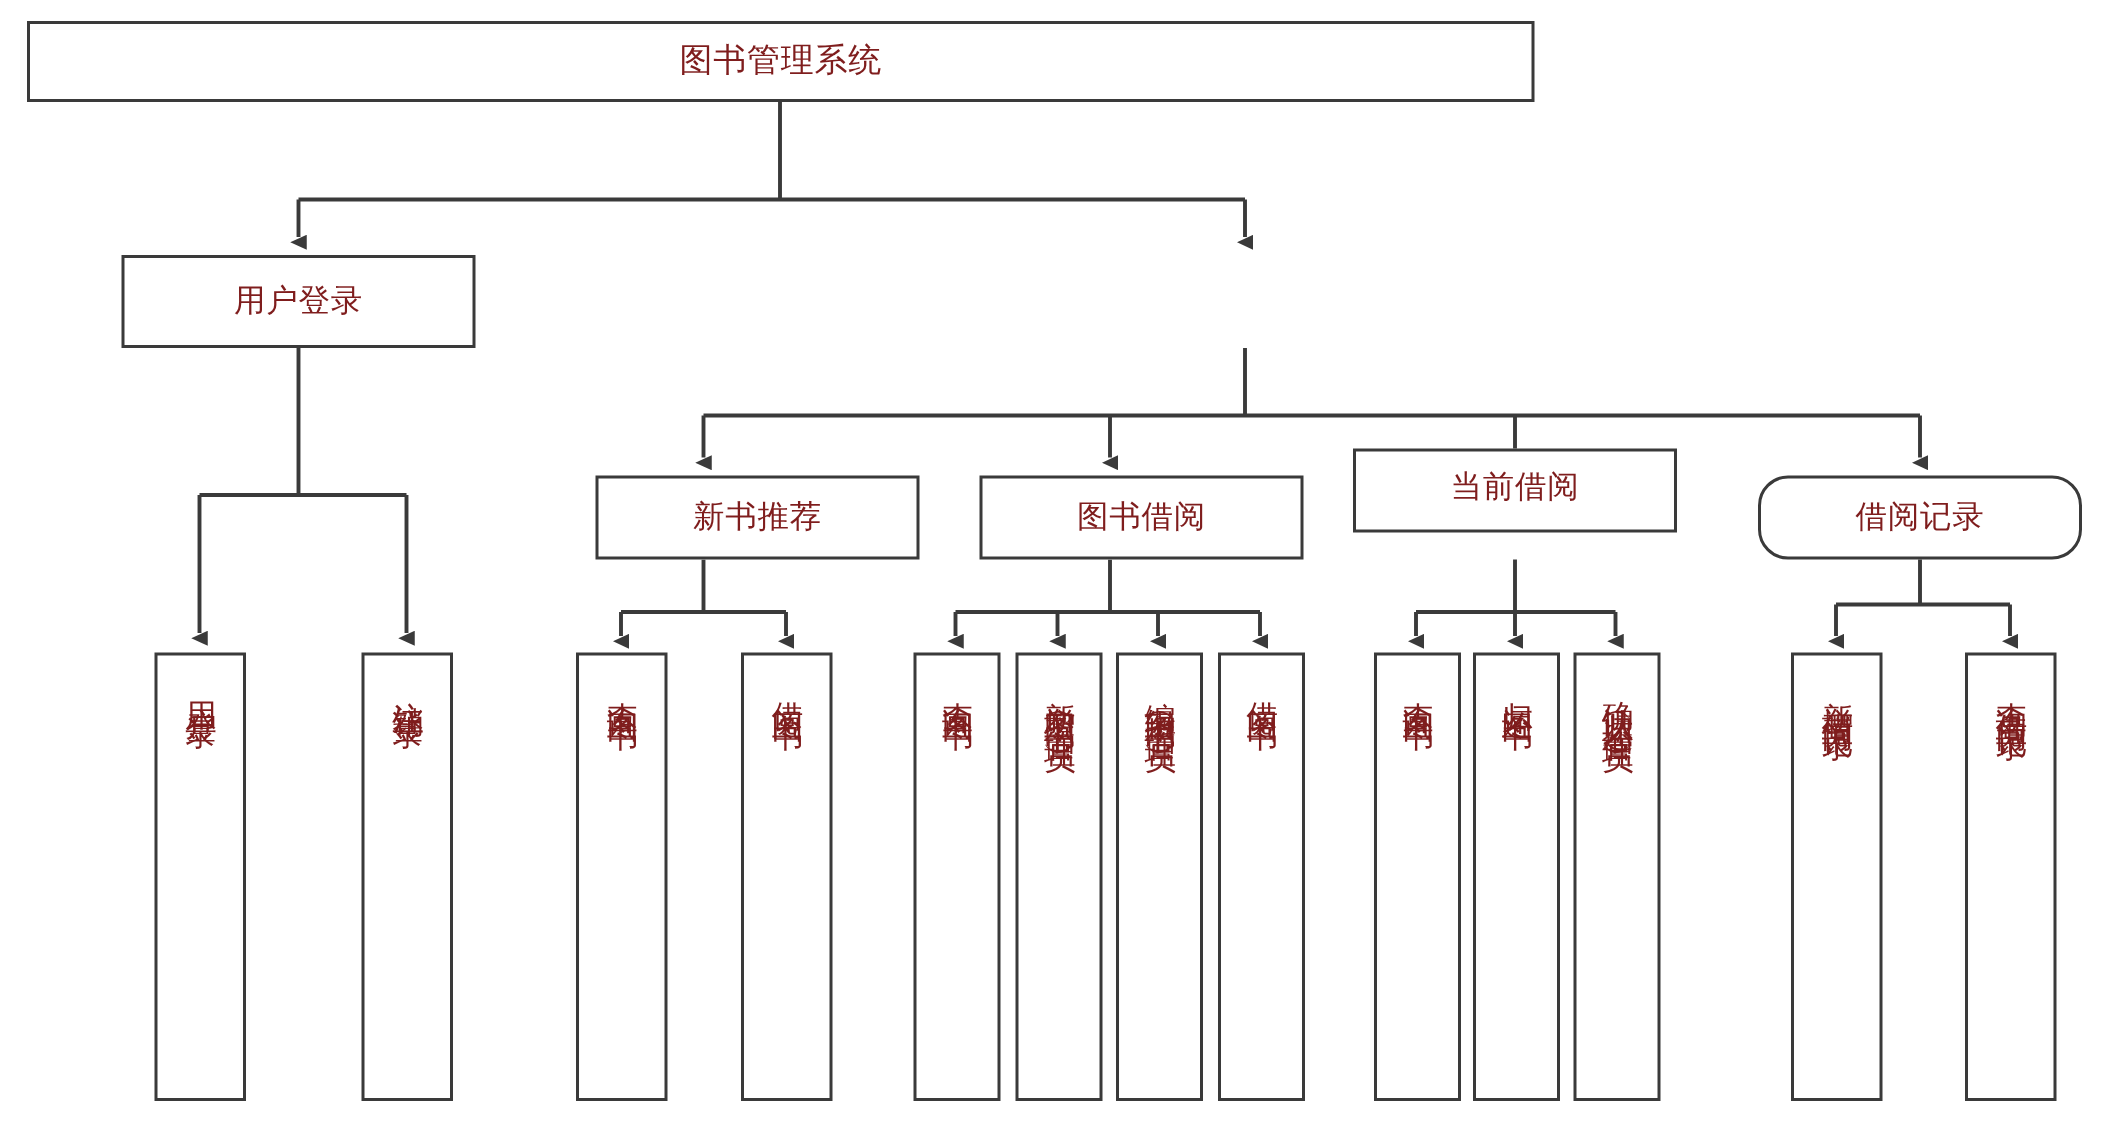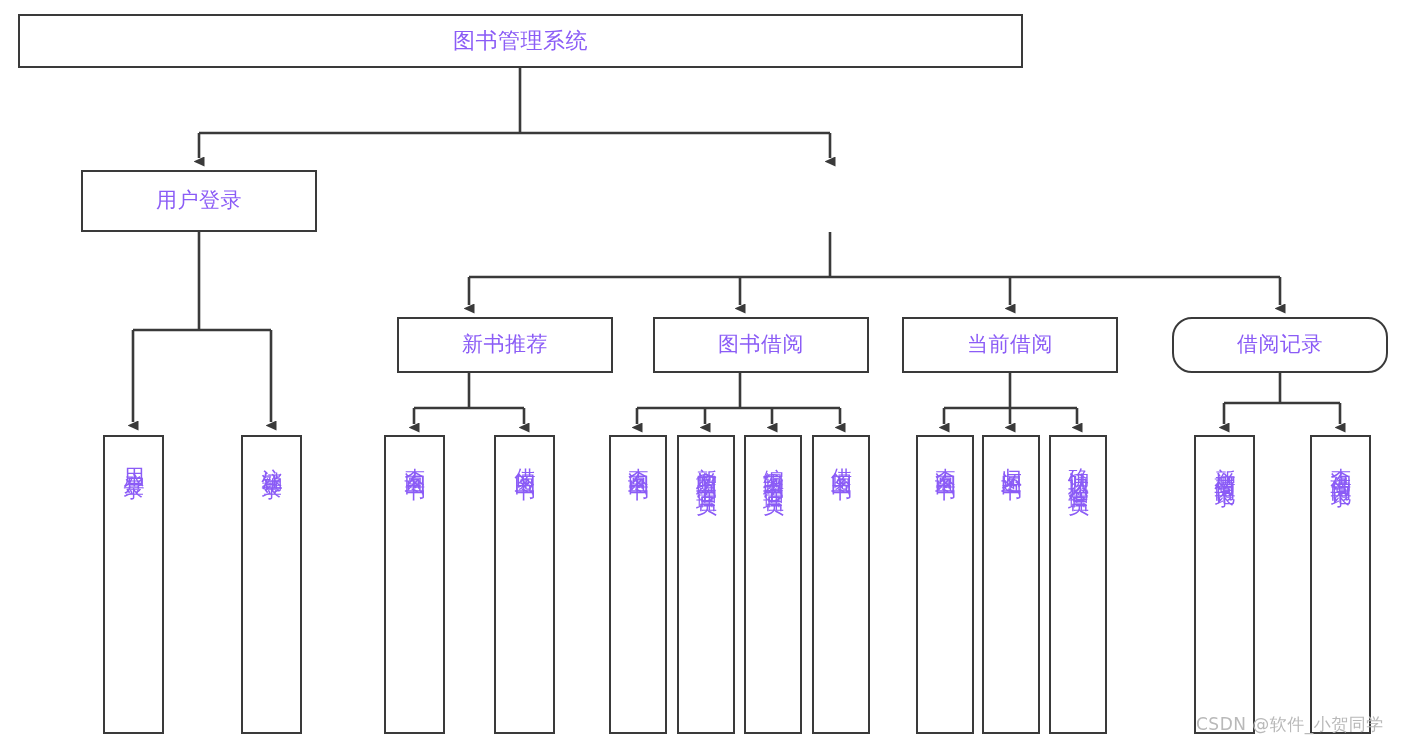--- a/index.html
+++ b/index.html
@@ -31,21 +31,21 @@
     position: absolute;
     box-sizing: border-box;
     border: 2.5px solid #3a3a3a;
     background: #ffffff;
     display: flex;
     align-items: center;
     justify-content: center;
     z-index: 2;
   }
   .node .label {
-    color: #8b5cf6;
+    color: #7f1d1d;
     line-height: 1.22;
     letter-spacing: 0.5px;
     text-align: left;
     white-space: pre;
   }
   
   .node.horiz .label {
     font-size: 21px;
     writing-mode: horizontal-tb;
   }
@@ -137,21 +137,21 @@
   <div class="node horiz" style="left:81px; top:170px; width:236px; height:62px;">
     <span class="label">用户登录</span>
   </div>
 
   <div class="node horiz" style="left:362px; top:317px; width:216px; height:56px;margin-left:35px;">
     <span class="label">新书推荐</span>
   </div>
   <div class="node horiz" style="left:653px; top:317px; width:216px; height:56px;">
     <span class="label">图书借阅</span>
   </div>
-  <div class="node horiz" style="left:902px; top:317px; width:216px; height:56px;">
+  <div class="node horiz" style="left:902px; top:299px; width:216px; height:56px;font-family:Liberation Mono, monospace;">
     <span class="label">当前借阅</span>
   </div>
   <div class="node horiz" style="left:1172px; top:317px; width:216px; height:56px;border-radius:20px;">
     <span class="label">借阅记录</span>
   </div>
 
   <div class="node vert" style="left:103px; top:435px; width:61px; height:299px;">
     <span class="label">用户登录</span>
   </div>
   <div class="node vert" style="left:241px; top:435px; width:61px; height:299px;">
@@ -188,15 +188,14 @@
     <span class="label">确认归还（管理员）</span>
   </div>
 
   <div class="node vert" style="left:1194px; top:435px; width:61px; height:299px;">
     <span class="label">新增借阅记录</span>
   </div>
   <div class="node vert" style="left:1310px; top:435px; width:61px; height:299px;">
     <span class="label">查询借阅记录</span>
   </div>
 
-  <div class="watermark">CSDN @软件_小贺同学</div>
 
 </div>
 
 </body></html>

